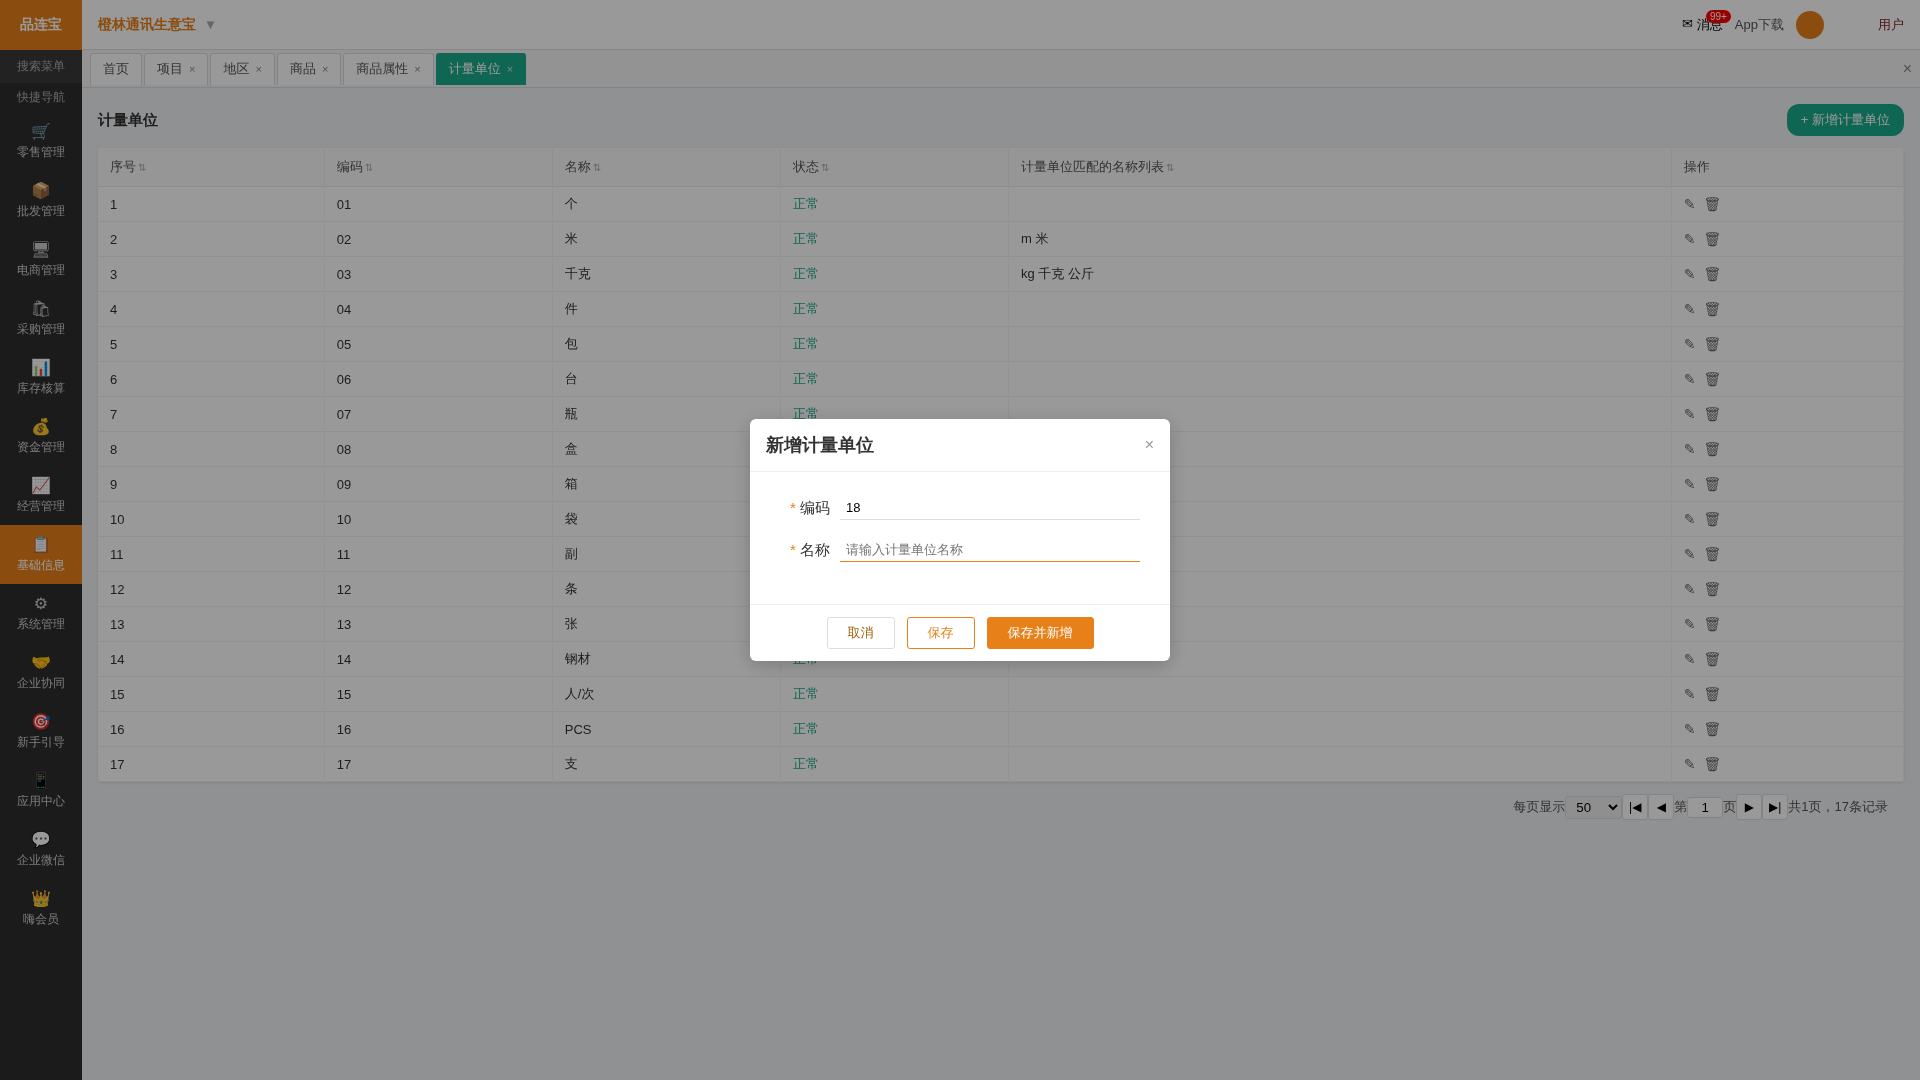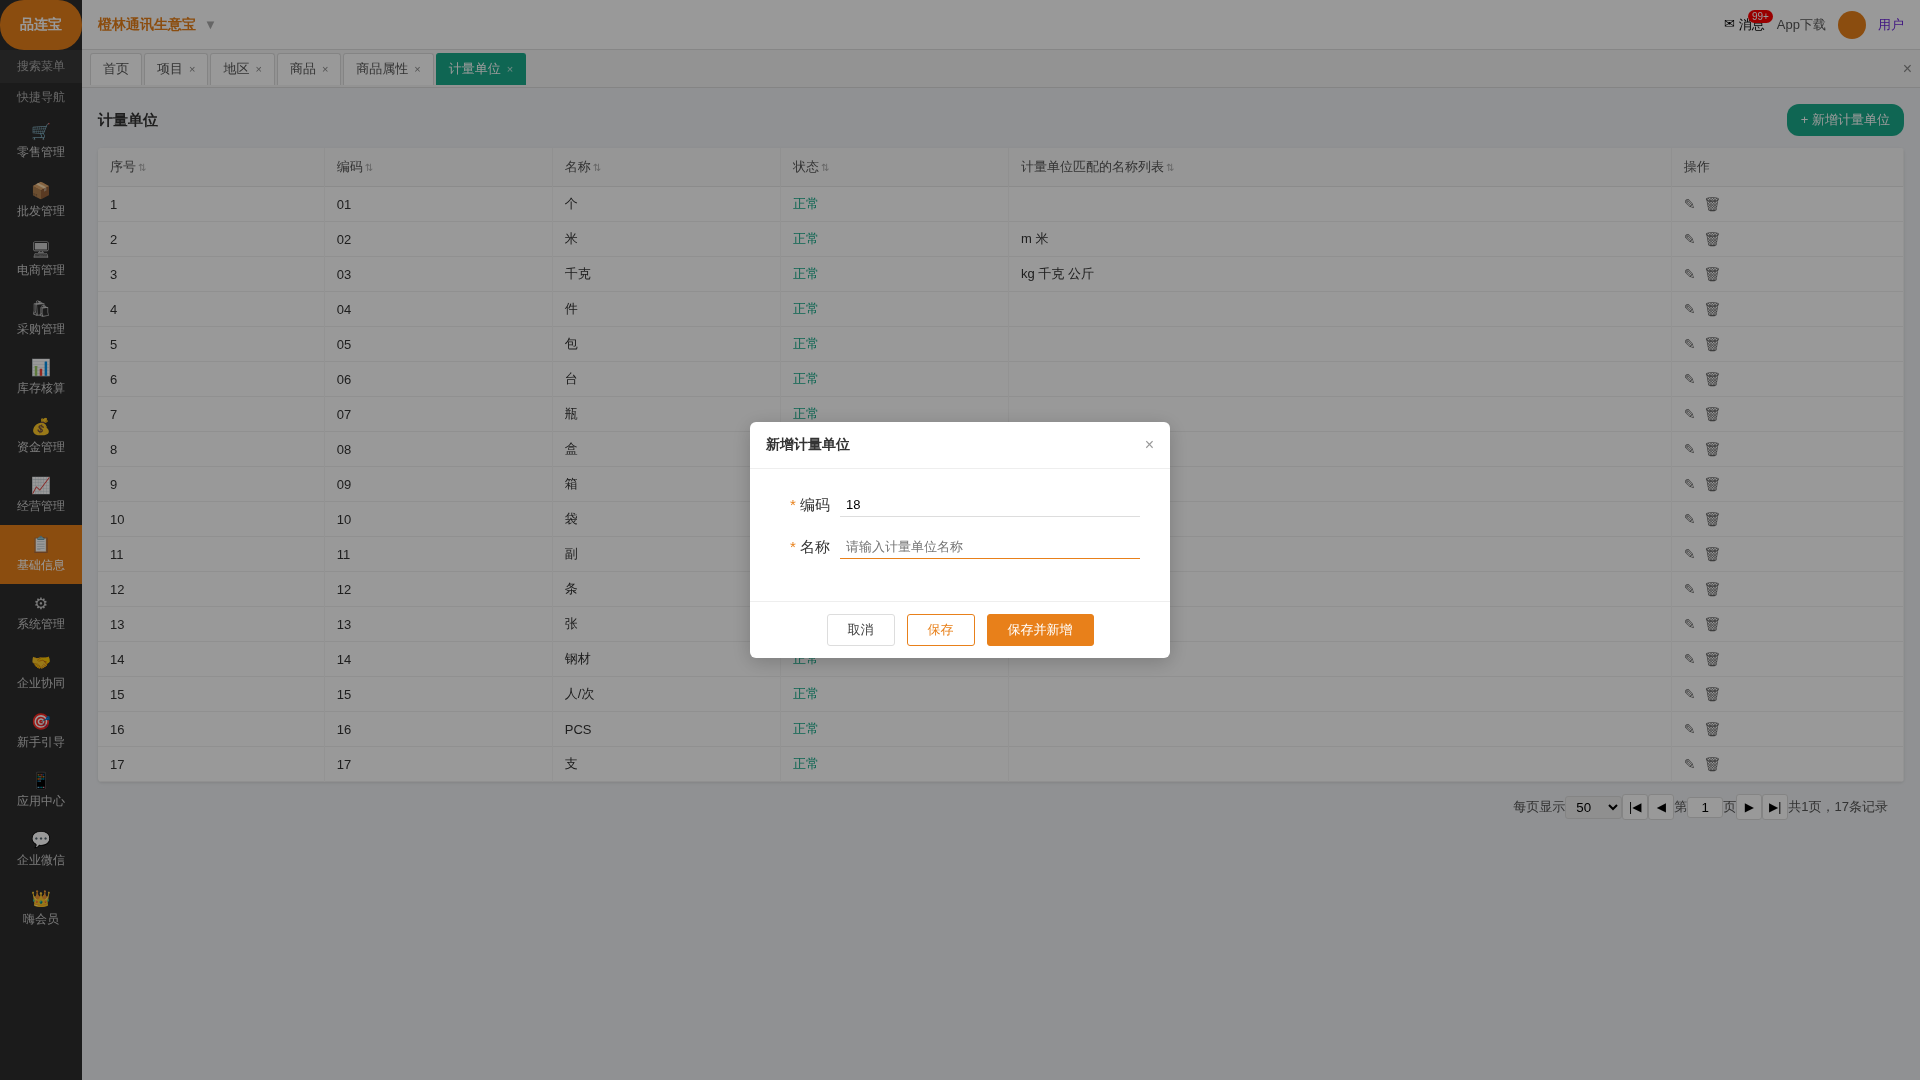--- a/index.html
+++ b/index.html
@@ -16,21 +16,20 @@
     }
     .sidebar-logo {
       height: 50px;
       background: #e8801a;
       display: flex;
       align-items: center;
       justify-content: center;
       color: white;
       font-weight: bold;
       font-size: 14px;
-      border-radius: 24px;
     }
     .sidebar-search {
       padding: 8px 6px;
       background: #3a3a3a;
       color: #aaa;
       font-size: 12px;
       text-align: center;
       cursor: pointer;
     }
     .sidebar-nav-label {
@@ -251,21 +250,21 @@
       box-shadow: 0 4px 20px rgba(0,0,0,0.2);
       overflow: hidden;
     }
     .modal-header {
       padding: 14px 16px;
       border-bottom: 1px solid #eee;
       display: flex;
       align-items: center;
       justify-content: space-between;
     }
-    .modal-title { font-size: 14px; font-weight: bold; color: #333; }
+    .modal-title { font-size: 18px; font-weight: bold; color: #333; }
     .modal-close { cursor: pointer; color: #999; font-size: 16px; }
     .modal-body { padding: 24px 30px; }
     .form-item {
       display: flex;
       align-items: center;
       margin-bottom: 18px;
       gap: 10px;
     }
     .form-label {
       width: 50px;
@@ -289,21 +288,21 @@
       padding: 12px 16px;
       display: flex;
       align-items: center;
       justify-content: center;
       gap: 12px;
       border-top: 1px solid #eee;
     }
     .btn-cancel {
       border: 1px solid #ddd;
       background: #fff;
-      color: #404040;
+      color: #a16207;
       padding: 6px 20px;
       border-radius: 3px;
       cursor: pointer;
       font-size: 13px;
     }
     .btn-save {
       border: 1px solid #e8801a;
       background: #fff;
       color: #e8801a;
       padding: 6px 20px;
@@ -396,21 +395,21 @@
       <span style="color:#aaa; cursor:pointer;">▼</span>
     </div>
     <div class="topbar-right">
       <div class="topbar-badge">
         <span>✉</span>
         <span class="badge-num">99+</span>
         <span style="margin-left:4px;font-size:13px;">消息</span>
       </div>
       <span style="color:#555; cursor:pointer;">App下载</span>
       <div class="topbar-avatar"></div>
-      <span style="color:#6d28d9;">用户</span>
+      <span style="color:#7f1d1d;margin-left:42px;">用户</span>
     </div>
   </div>
 
   <div class="tabbar">
     <div class="tab">
       <span>首页</span>
     </div>
     <div class="tab">
       <span>项目</span>
       <span class="tab-close">×</span>

